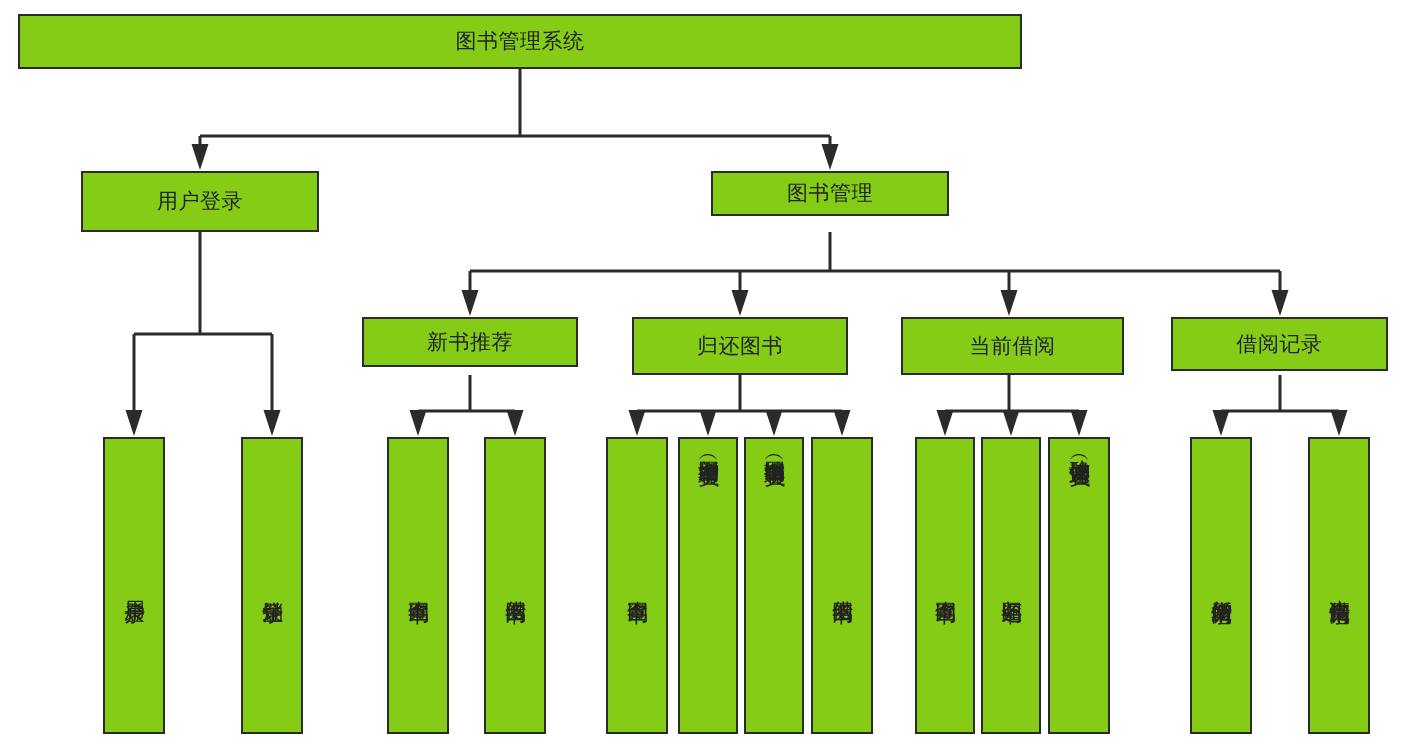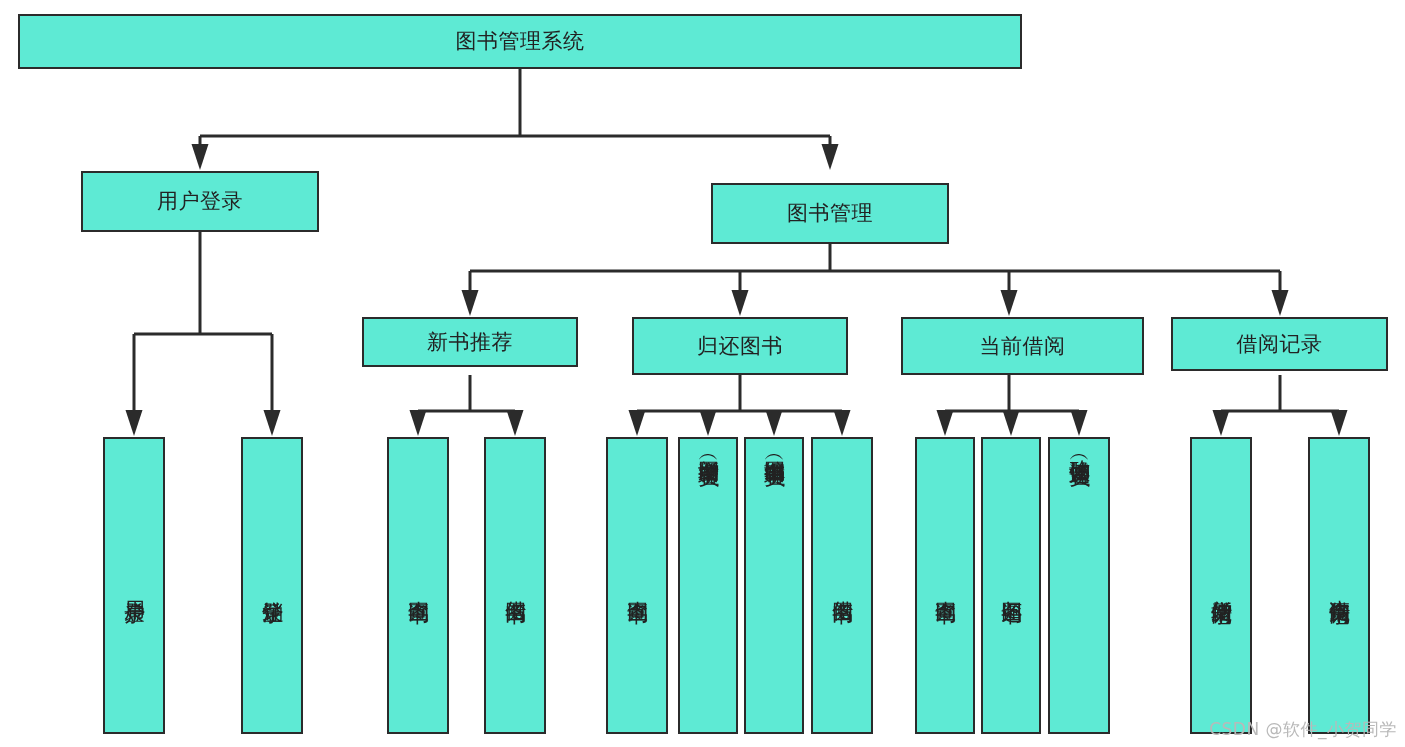--- a/index.html
+++ b/index.html
@@ -20,21 +20,21 @@
     left: 0;
     top: 0;
     width: 1405px;
     height: 747px;
     pointer-events: none;
   }
   .node {
     position: absolute;
     box-sizing: border-box;
     border: 2.5px solid #2b2b2b;
-    background: #5eead4;
+    background: #84cc16;
     display: flex;
     align-items: center;
     justify-content: center;
     color: #1a1a1a;
   }
   .node .label {
     font-size: 21px;
     line-height: 1.15;
     letter-spacing: 0.5px;
     white-space: nowrap;
@@ -133,30 +133,30 @@
       </g>
   </svg>
 
   <div id="node-layer">
       <div class="node" style="left: 18px; top: 14px; width: 1004px; height: 55px;">
         <span class="label">图书管理系统</span>
       </div>
       <div class="node" style="left: 81px; top: 171px; width: 238px; height: 61px;">
         <span class="label">用户登录</span>
       </div>
-      <div class="node" style="left: 711px; top: 183px; width: 238px; height: 61px;">
+      <div class="node" style="left: 711px; top: 171px; width: 238px; height: 45px;">
         <span class="label">图书管理</span>
       </div>
       <div class="node" style="left: 362px; top: 317px; width: 216px; height: 50px;">
         <span class="label">新书推荐</span>
       </div>
       <div class="node" style="left: 632px; top: 317px; width: 216px; height: 58px;">
         <span class="label">归还图书</span>
       </div>
-      <div class="node" style="left: 901px; top: 317px; width: 243px; height: 58px;">
+      <div class="node" style="left: 901px; top: 317px; width: 223px; height: 58px;">
         <span class="label">当前借阅</span>
       </div>
       <div class="node" style="left: 1171px; top: 317px; width: 217px; height: 54px;">
         <span class="label">借阅记录</span>
       </div>
       <div class="node vertical centered" style="left: 103px; top: 437px; width: 62px; height: 297px;">
         <span class="label">用户登录</span>
       </div>
       <div class="node vertical centered" style="left: 241px; top: 437px; width: 62px; height: 297px;">
         <span class="label">注销登录</span>
@@ -189,14 +189,13 @@
         <span class="label">确认归还（管理员）</span>
       </div>
       <div class="node vertical centered" style="left: 1190px; top: 437px; width: 62px; height: 297px;">
         <span class="label">新增借阅记录</span>
       </div>
       <div class="node vertical centered" style="left: 1308px; top: 437px; width: 62px; height: 297px;">
         <span class="label">查询借阅记录</span>
       </div>
     </div>
 
-  <div id="watermark">CSDN @软件_小贺同学</div>
 </div>
 
 </body></html>

